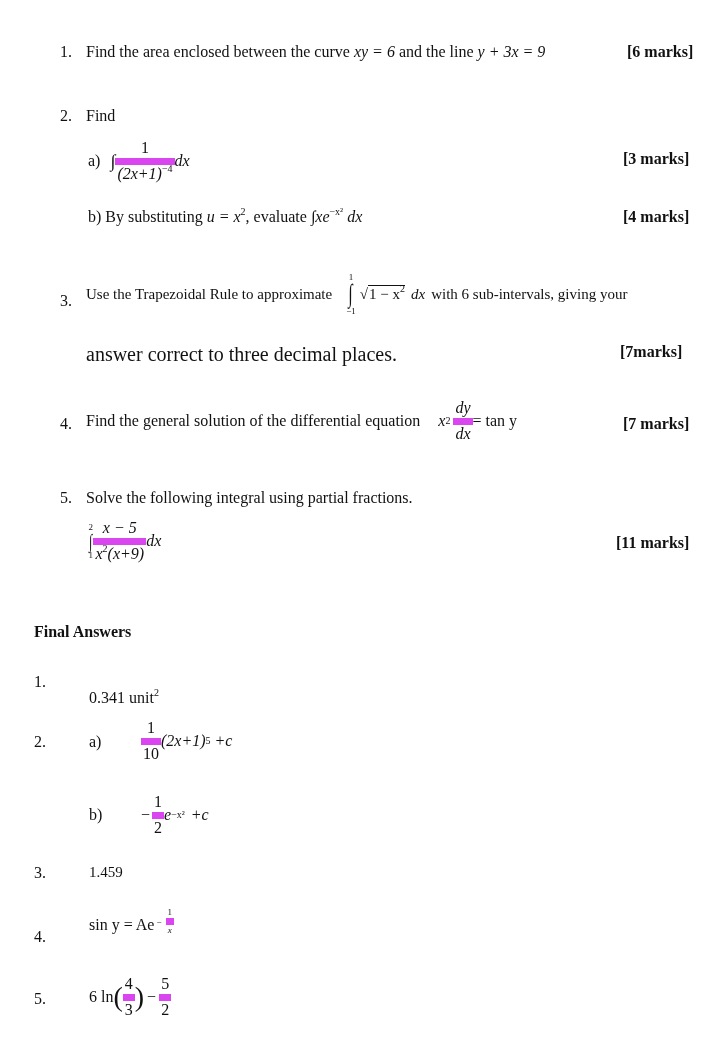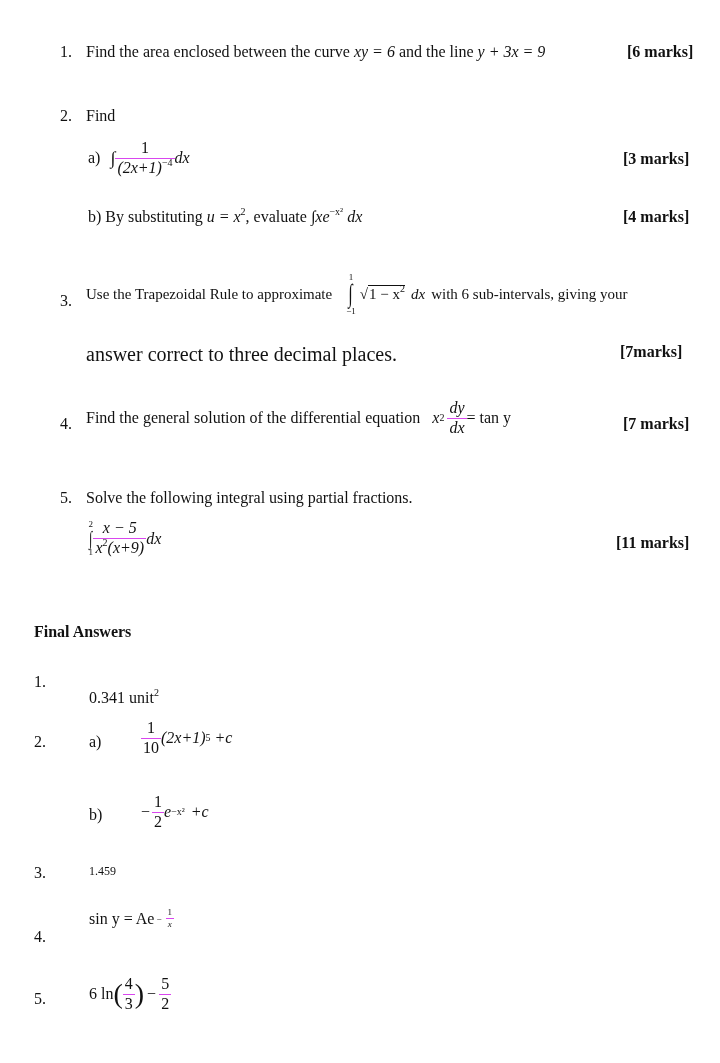--- a/index.html
+++ b/index.html
@@ -8,21 +8,21 @@
       font-family: "Liberation Serif", "DejaVu Serif", serif;
       color: #111; font-size: 16px;
     }
     .abs { position: absolute; white-space: nowrap; }
     .num { position: absolute; left: 60px; }
     .marks { position: absolute; font-weight: bold; }
     i.v { font-style: italic; }
     sup { font-size: 10px; vertical-align: 7px; line-height: 0; }
     .frac { display: inline-flex; flex-direction: column; align-items: center; vertical-align: middle; line-height: 1.05; }
     .frac .n { padding: 0 2px 1px; }
-    .frac .d { border-top: 1px solid #d946ef; padding: 1px 2px 0; }
+    .frac .d { border-top: 7px solid #d946ef; padding: 1px 2px 0; }
     .int { font-size: 18px; }
     .bigint { display: inline-flex; flex-direction: column; align-items: center; vertical-align: middle; line-height: 1; }
     .bigint .lim { font-size: 9px; }
     .bigint .sym { font-size: 26px; line-height: 0.95; transform: scaleX(0.6); }
     .sqrt { border-top: 1px solid #111; padding-left: 1px; }
     .paren-big { font-size: 28px; vertical-align: middle; font-weight: 200; }
     h3 { margin: 0; font-size: 16px; font-weight: bold; }
   </style>
 </head>
 <body>
@@ -76,21 +76,21 @@
     <i class="v" style="margin:0 6px">dx</i>
     <span>with 6 sub-intervals, giving your</span>
   </div>
   <span class="abs" style="left:86px; top:343px; font-size:20px">answer correct to three decimal places.</span>
   <span class="marks" style="left:620px; top:343px">[7marks]</span>
 </div>
 
 <div>
   <span class="num" style="top:415px">4.</span>
   <div class="abs" style="left:86px; top:400px; display:flex; align-items:center;">
-    <span style="margin-right:12px">Find the general solution of the differential equation</span>
+    <span style="margin-right:18px">Find the general solution of the differential equation</span>
     <i class="v">x</i>
       <sup style="margin-right:3px">2</sup>
     <span class="frac">
       <i class="n v">dy</i>
       <i class="d v">dx</i>
     </span>
     <span>= tan y</span>
   </div>
   <span class="marks" style="left:623px; top:415px">[7 marks]</span>
 </div>
@@ -137,21 +137,21 @@
     <span class="frac">
       <span class="n">1</span>
       <span class="d">2</span>
     </span>
     <i class="v">e</i>
       <sup>−x²</sup>
     <i class="v" style="margin-left:6px">+c</i>
   </div>
 
   <span class="abs" style="left:34px; top:864px">3.</span>
-  <span class="abs" style="left:89px; top:864px; font-size:12px">1.459</span>
+  <span class="abs" style="left:89px; top:864px; font-size:15px">1.459</span>
 
   <span class="abs" style="left:34px; top:928px">4.</span>
   <div class="abs" style="left:89px; top:908px; display:flex; align-items:flex-end;">
     <span style="line-height:1.2; padding-bottom:2px">sin y = Ae</span>
     <span style="display:flex; align-items:center; font-size:9px; margin-left:2px; align-self:flex-start;">
       <span style="margin-right:4px">−</span>
       <span class="frac">
         <span class="n">1</span>
         <i class="d v">x</i>
       </span>

